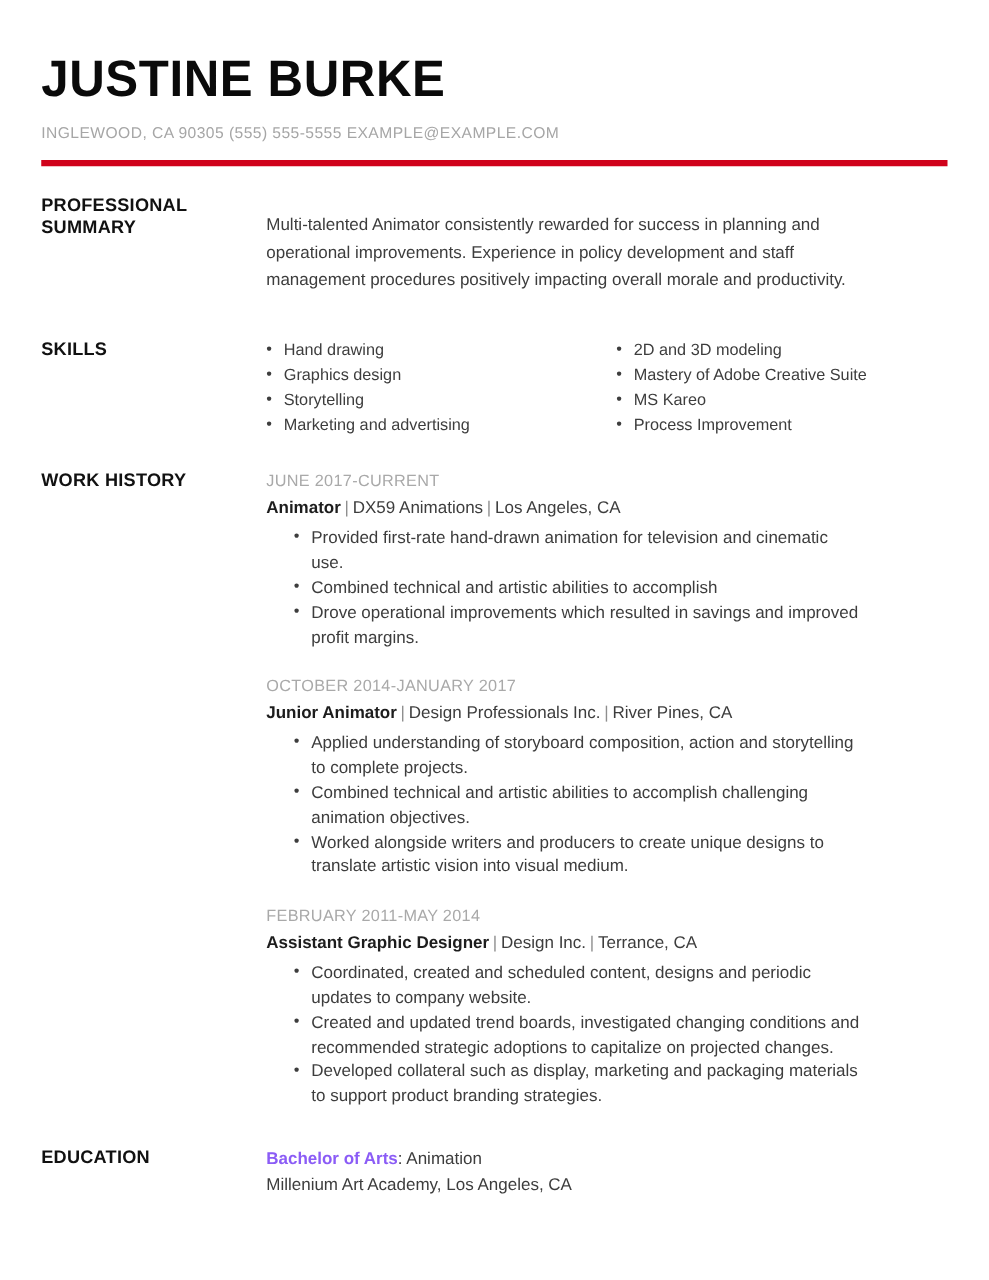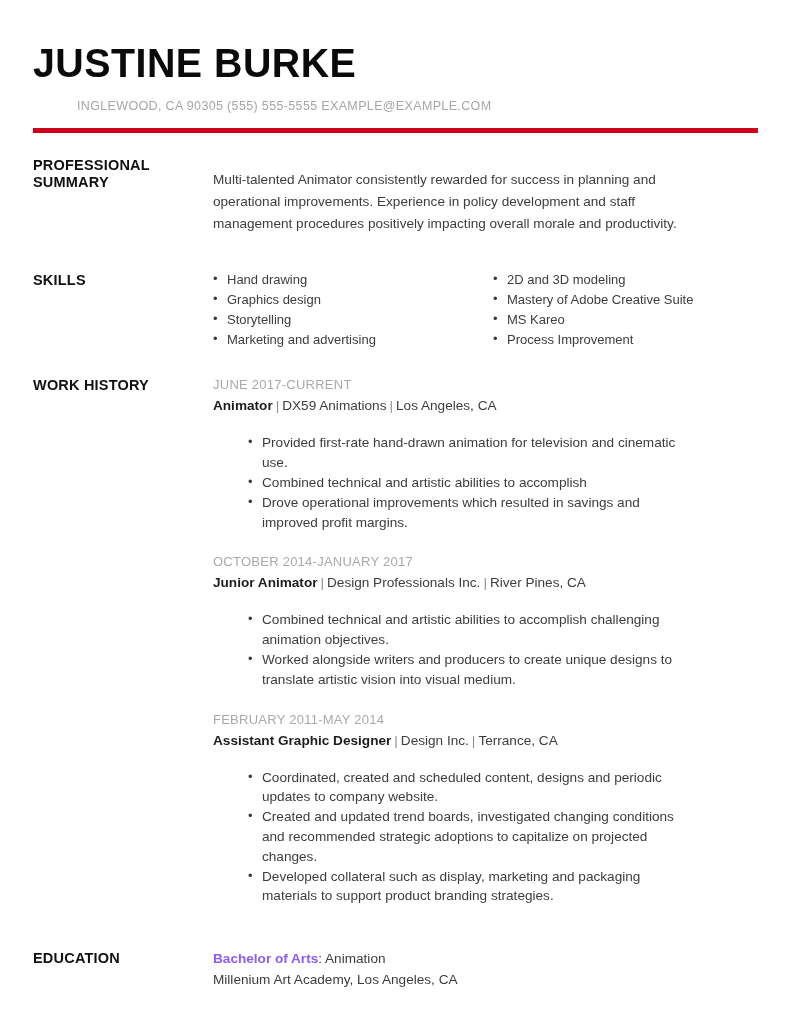--- a/index.html
+++ b/index.html
@@ -40,21 +40,20 @@
     transform-origin: left center;
     margin: 0;
   }
   .contact-line {
     margin-top: 12px;
     font-size: 12.5px;
     line-height: 16px;
     letter-spacing: 0.35px;
     color: #a6a6a6;
     text-transform: uppercase;
-    margin-left: 44px;
   }
   .red-rule {
     margin-top: 14px;
     height: 5px;
     width: 725px;
     background: #d0021b;
   }
 
   
   .section {
@@ -143,21 +142,21 @@
     font-weight: bold;
     color: #1d1d1d;
     text-align: right;
   }
   .job-title-line .sep {
     color: #8e8e8e;
     padding: 0 3px;
   }
   ul.job-bullets {
     list-style: none;
-    margin: 17px;
+    margin: 4px;
     padding: 0 0 0 18px;
   }
   ul.job-bullets li {
     position: relative;
     padding-left: 14px;
     font-size: 13.6px;
     line-height: 19.8px;
     color: #3d3d3d;
     max-width: 510px;
   }
@@ -248,20 +247,21 @@
           <li>Drove operational improvements which resulted in savings and improved profit margins.</li>
         </ul>
       </div>
 
       <div class="job">
         <div class="job-dates">OCTOBER 2014-JANUARY 2017</div>
         <div class="job-title-line">
           <span class="role">Junior Animator</span><span class="sep">|</span><span>Design Professionals Inc.</span><span class="sep">|</span><span>River Pines, CA</span>
         </div>
         <ul class="job-bullets">
+          <li>Applied understanding of storyboard composition, action and storytelling to complete projects.</li>
           <li>Combined technical and artistic abilities to accomplish challenging animation objectives.</li>
           <li>Worked alongside writers and producers to create unique designs to translate artistic vision into visual medium.</li>
         </ul>
       </div>
 
       <div class="job">
         <div class="job-dates">FEBRUARY 2011-MAY 2014</div>
         <div class="job-title-line">
           <span class="role">Assistant Graphic Designer</span><span class="sep">|</span><span>Design Inc.</span><span class="sep">|</span><span>Terrance, CA</span>
         </div>

